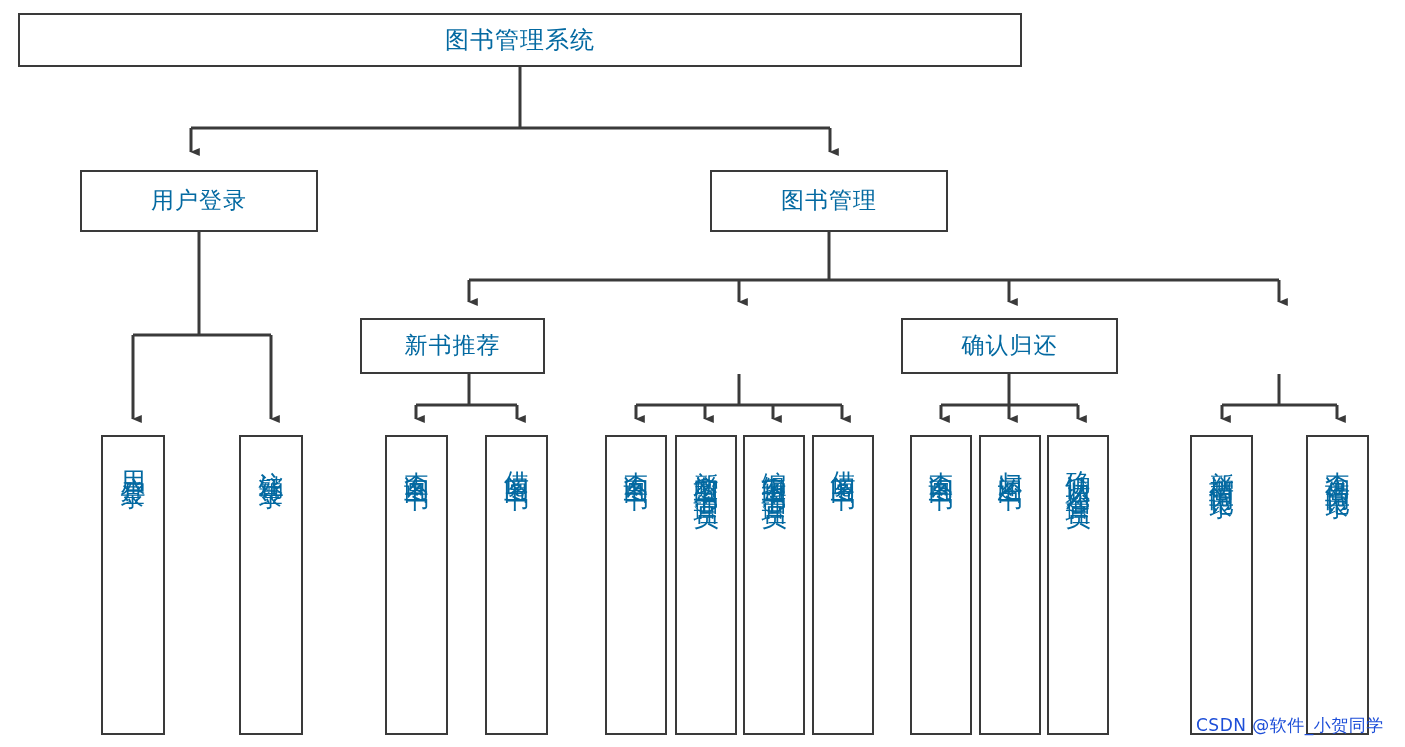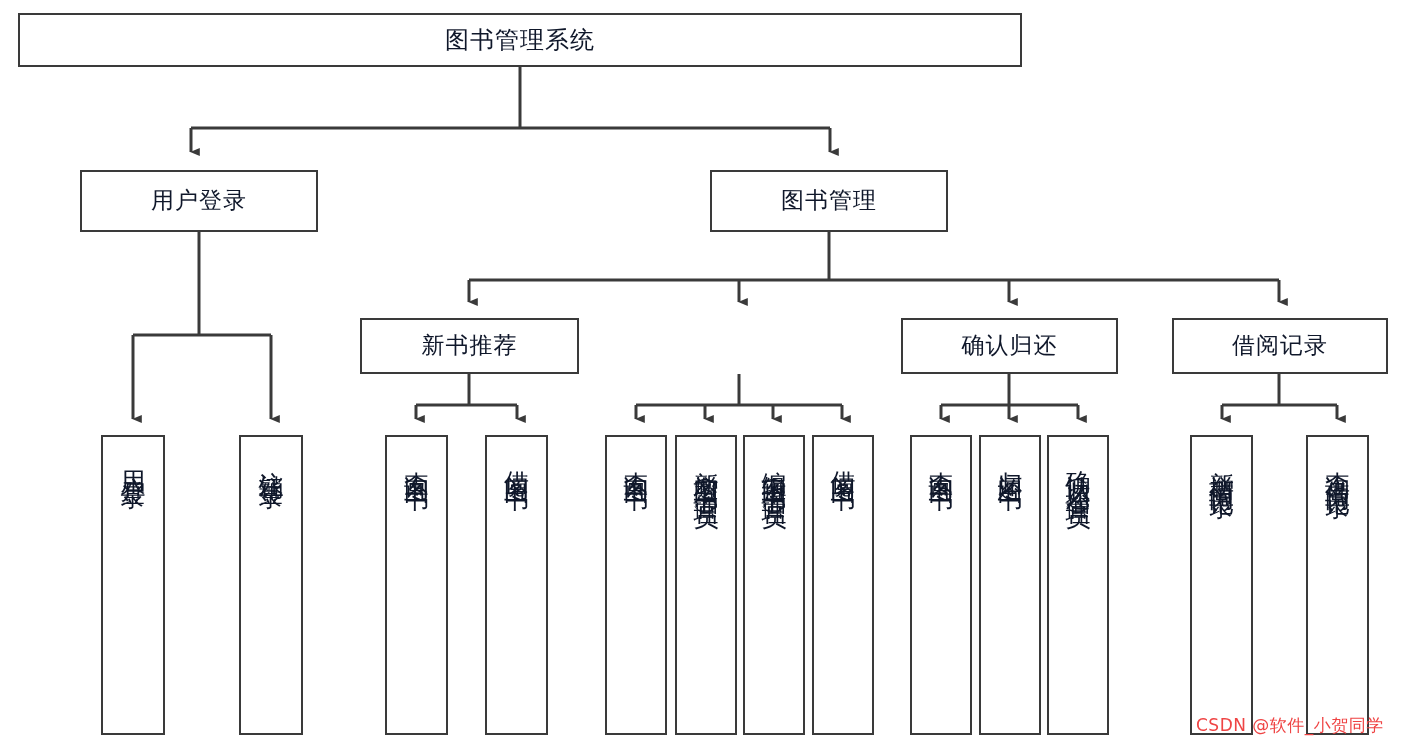--- a/index.html
+++ b/index.html
@@ -29,21 +29,21 @@
     pointer-events: none;
   }
   .node {
     position: absolute;
     box-sizing: border-box;
     background: #ffffff;
     border: 2.5px solid #3a3a3a;
     display: flex;
     align-items: center;
     justify-content: center;
-    color: #0f172a;
+    color: #0369a1;
   }
   .node.horiz {
     font-size: 23px;
     letter-spacing: 1px;
     line-height: 1.1;
   }
   .node.root {
     font-size: 24px;
   }
   .node.vert {
@@ -58,21 +58,21 @@
     letter-spacing: 5px;
     line-height: 1;
     white-space: nowrap;
     display: block;
   }
   .watermark {
     position: absolute;
     left: 1196px;
     top: 714px;
     font-size: 17px;
-    color: #ef4444;
+    color: #1d4ed8;
     letter-spacing: 0.5px;
     white-space: nowrap;
   }
 </style>
 </head>
 <body>
 
 <div id="diagram">
 
   <svg id="edges" viewBox="0 0 1405 747" xmlns="http://www.w3.org/2000/svg">
@@ -131,28 +131,25 @@
     <span>图书管理系统</span>
   </div>
 
   <div class="node horiz" style="left:80px; top:170px; width:238px; height:62px;">
     <span>用户登录</span>
   </div>
   <div class="node horiz" style="left:710px; top:170px; width:238px; height:62px;text-align:center;">
     <span>图书管理</span>
   </div>
 
-  <div class="node horiz" style="left:360px; top:318px; width:219px; height:56px;">
+  <div class="node horiz" style="left:360px; top:318px; width:185px; height:56px;">
     <span>新书推荐</span>
   </div>
   <div class="node horiz" style="left:901px; top:318px; width:217px; height:56px;">
     <span>确认归还</span>
-  </div>
-  <div class="node horiz" style="left:1172px; top:318px; width:216px; height:56px;">
-    <span>借阅记录</span>
   </div>
 
   <div class="node vert" style="left:101px; top:435px; width:64px; height:300px;">
     <span class="vlabel">用户登录</span>
   </div>
   <div class="node vert" style="left:239px; top:435px; width:64px; height:300px;">
     <span class="vlabel">注销登录</span>
   </div>
 
   <div class="node vert" style="left:385px; top:435px; width:63px; height:300px;">

